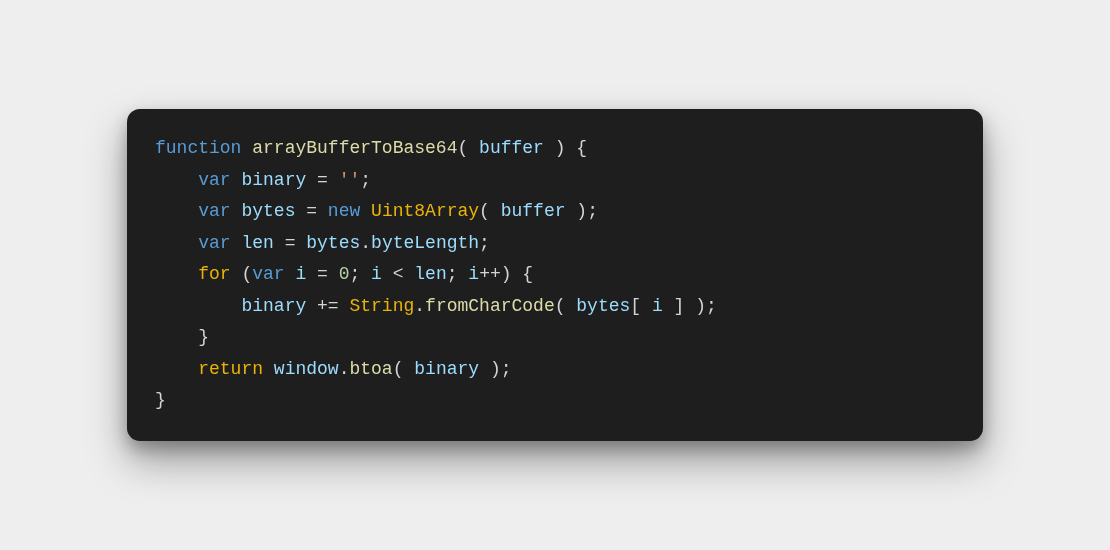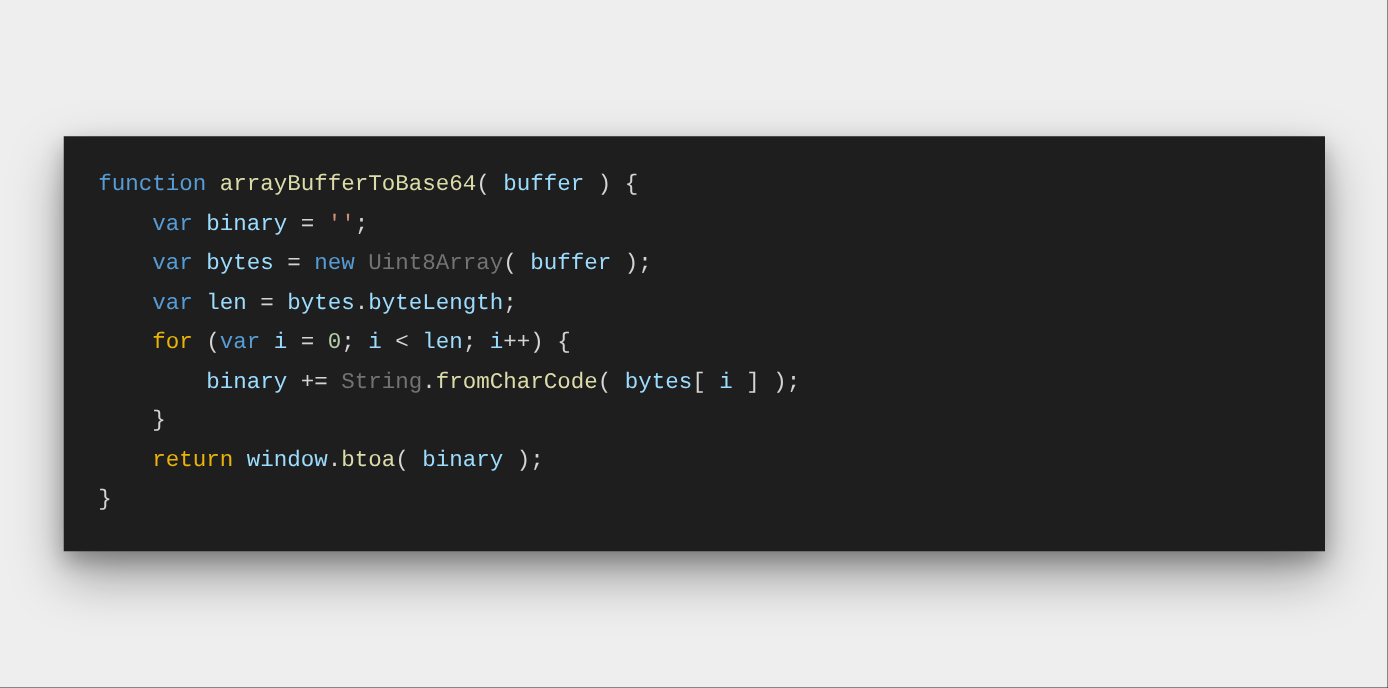--- a/index.html
+++ b/index.html
@@ -11,36 +11,36 @@
       width: 1110px;
       height: 550px;
       background: #eeeeee;
       display: flex;
       align-items: center;
       justify-content: center;
       font-family: "Consolas", "Monaco", "Courier New", monospace;
     }
     .code-card {
       background: #1e1e1e;
-      border-radius: 0;
+      border-radius: 13px;
       padding: 24px 28px;
-      width: 1009px;
+      width: 856px;
       box-shadow: 0 20px 40px rgba(0,0,0,0.35), 0 8px 16px rgba(0,0,0,0.25);
     }
     .code-block {
       font-size: 18px;
       line-height: 1.75;
       white-space: pre;
       color: #d4d4d4;
     }
     .tok-keyword { color: #569cd6; }
     .tok-keyword2 { color: #eab308; }
     .tok-func { color: #dcdcaa; }
     .tok-var { color: #9cdcfe; }
-    .tok-type { color: #737373; }
+    .tok-type { color: #eab308; }
     .tok-string { color: #ce9178; }
     .tok-number { color: #b5cea8; }
     .tok-punc { color: #d4d4d4; }
     .tok-op { color: #d4d4d4; }
   </style>
 </head>
 <body>
 
 <div class="code-card">
   <div class="code-block" id="code-render"><div><span class="tok-keyword">function</span><span class="tok-punc"> </span><span class="tok-func">arrayBufferToBase64</span><span class="tok-punc">( </span><span class="tok-var">buffer</span><span class="tok-punc"> ) {</span></div><div><span class="tok-punc">    </span><span class="tok-keyword">var</span><span class="tok-punc"> </span><span class="tok-var">binary</span><span class="tok-op"> = </span><span class="tok-string">''</span><span class="tok-punc">;</span></div><div><span class="tok-punc">    </span><span class="tok-keyword">var</span><span class="tok-punc"> </span><span class="tok-var">bytes</span><span class="tok-op"> = </span><span class="tok-keyword">new</span><span class="tok-punc"> </span><span class="tok-type">Uint8Array</span><span class="tok-punc">( </span><span class="tok-var">buffer</span><span class="tok-punc"> );</span></div><div><span class="tok-punc">    </span><span class="tok-keyword">var</span><span class="tok-punc"> </span><span class="tok-var">len</span><span class="tok-op"> = </span><span class="tok-var">bytes</span><span class="tok-punc">.</span><span class="tok-var">byteLength</span><span class="tok-punc">;</span></div><div><span class="tok-punc">    </span><span class="tok-keyword2">for</span><span class="tok-punc"> (</span><span class="tok-keyword">var</span><span class="tok-punc"> </span><span class="tok-var">i</span><span class="tok-op"> = </span><span class="tok-number">0</span><span class="tok-punc">; </span><span class="tok-var">i</span><span class="tok-op"> &lt; </span><span class="tok-var">len</span><span class="tok-punc">; </span><span class="tok-var">i</span><span class="tok-punc">++) {</span></div><div><span class="tok-punc">        </span><span class="tok-var">binary</span><span class="tok-op"> += </span><span class="tok-type">String</span><span class="tok-punc">.</span><span class="tok-func">fromCharCode</span><span class="tok-punc">( </span><span class="tok-var">bytes</span><span class="tok-punc">[ </span><span class="tok-var">i</span><span class="tok-punc"> ] );</span></div><div><span class="tok-punc">    }</span></div><div><span class="tok-punc">    </span><span class="tok-keyword2">return</span><span class="tok-punc"> </span><span class="tok-var">window</span><span class="tok-punc">.</span><span class="tok-func">btoa</span><span class="tok-punc">( </span><span class="tok-var">binary</span><span class="tok-punc"> );</span></div><div><span class="tok-punc">}</span></div></div>

